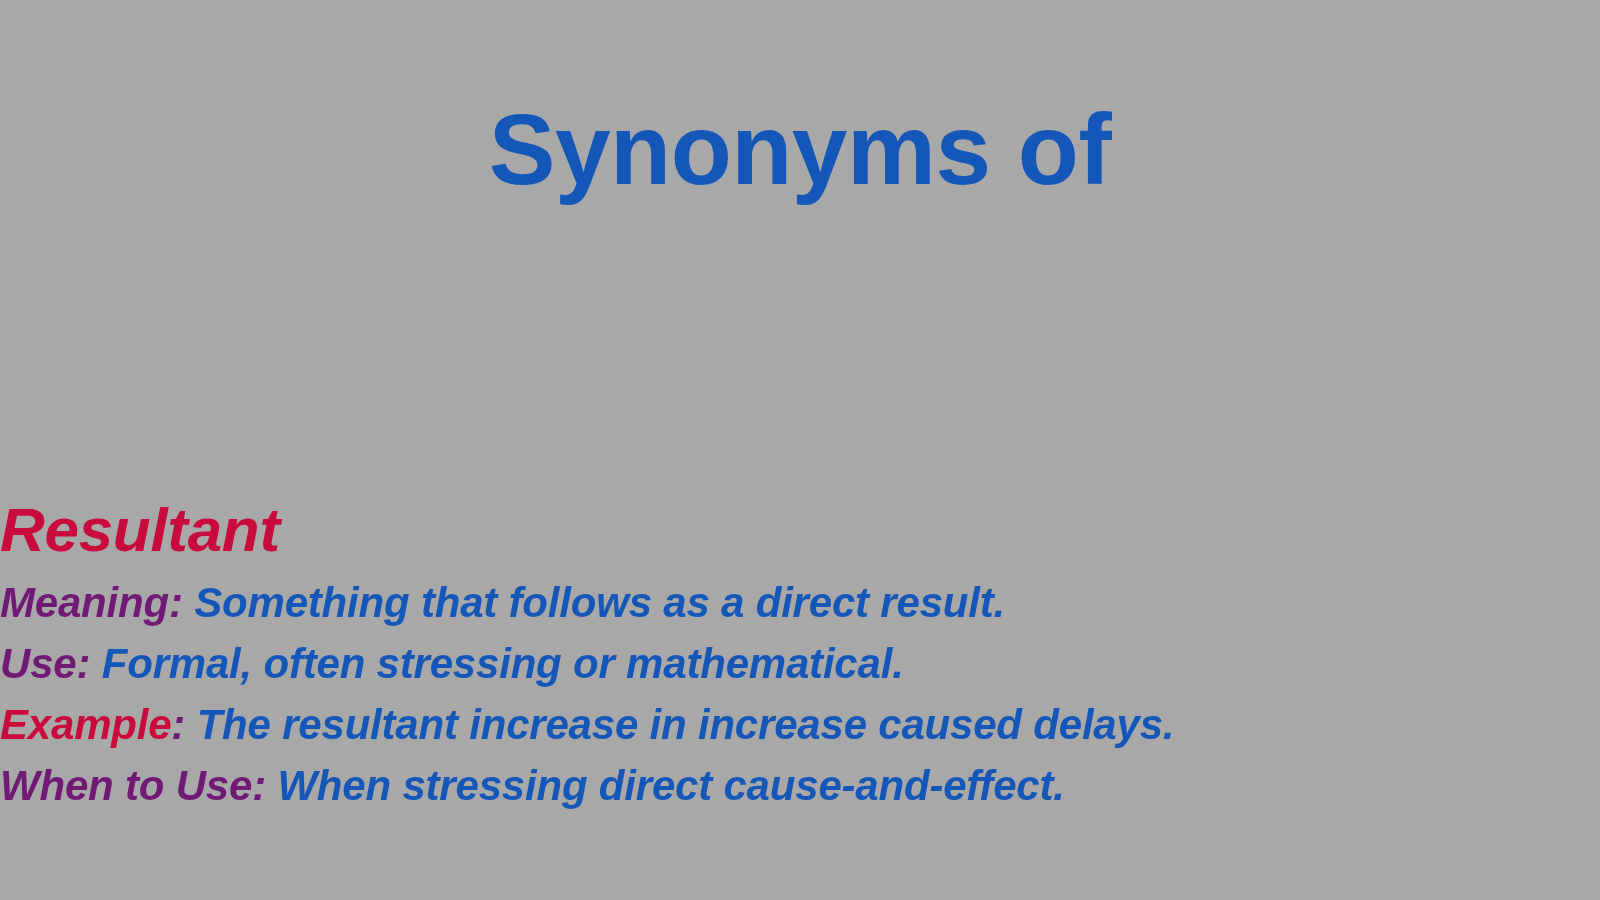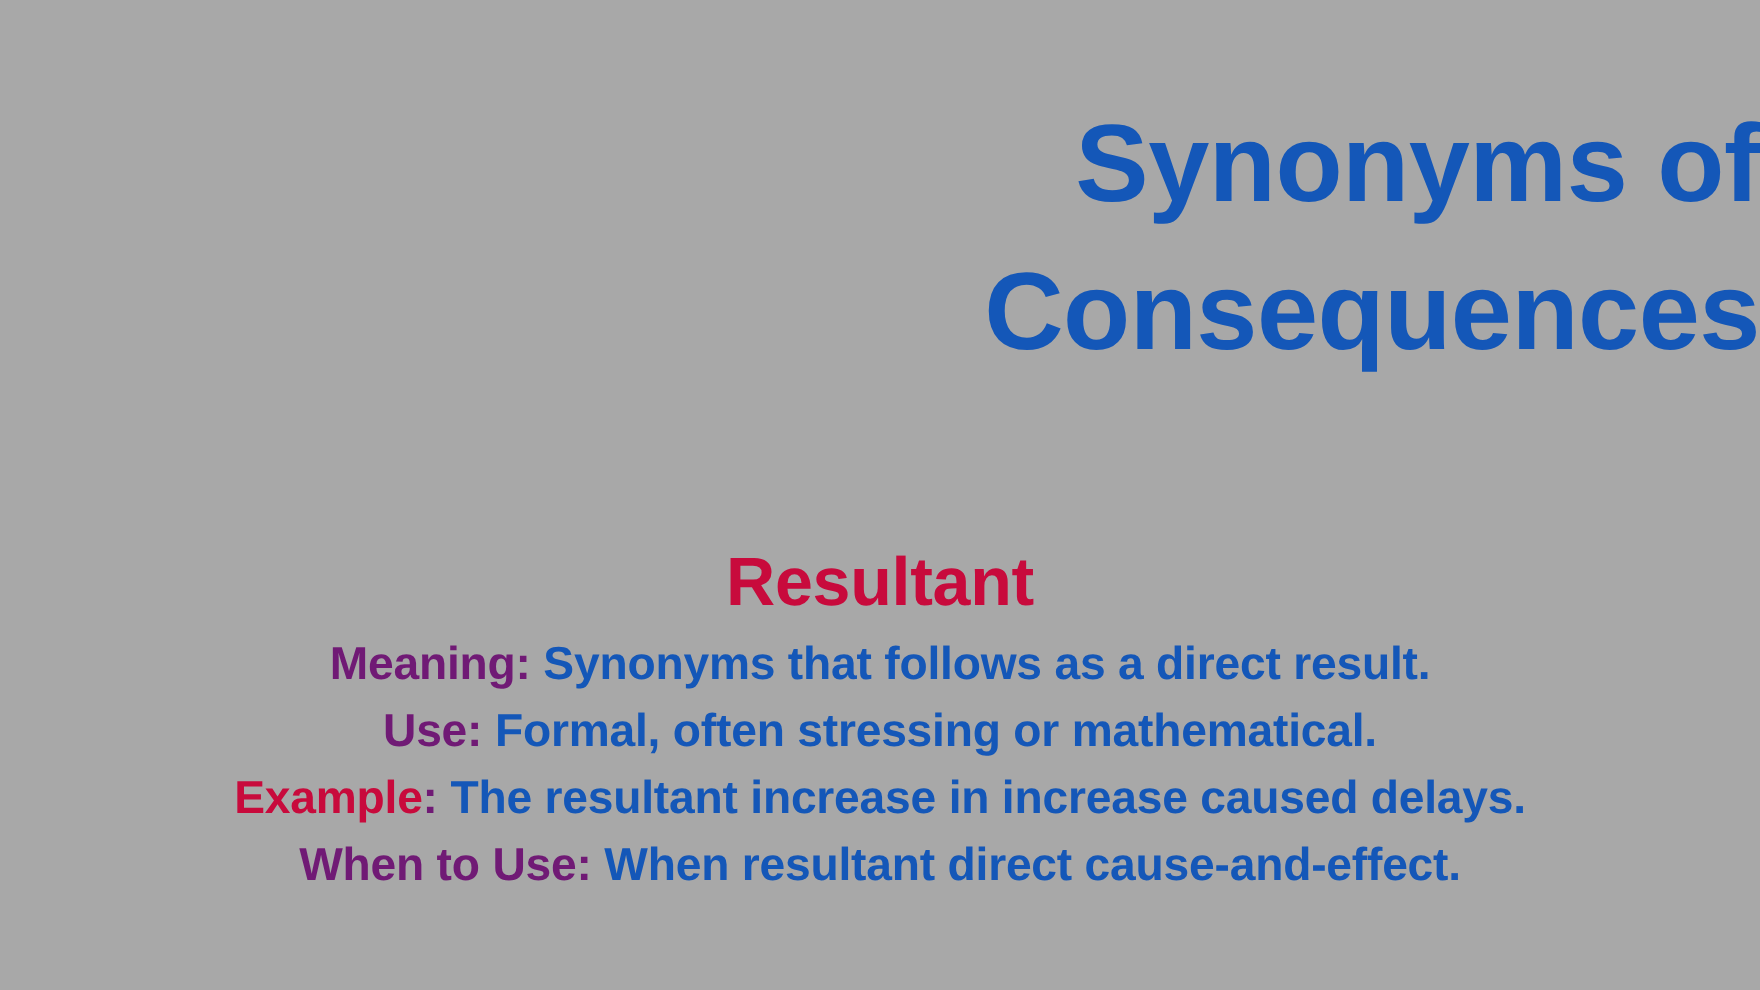--- a/index.html
+++ b/index.html
@@ -36,30 +36,30 @@
 
   .title-line {
     display: block;
     color: #1457b8;
     font-family: "Liberation Sans", sans-serif;
     font-weight: bold;
     font-size: 100px;
     line-height: 134px;
     letter-spacing: -0.5px;
     white-space: nowrap;
-    text-align: right;
   }
 
   
   .entry-block {
     position: absolute;
     left: 0;
     top: 492px;
     width: 1600px;
-    text-align: center;
+    text-align: left;
+    font-style: italic;
   }
 
   .entry-word {
     display: block;
     color: #c80a3c;
     font-family: "Liberation Sans", sans-serif;
     font-weight: bold;
     font-size: 62px;
     line-height: 76px;
     letter-spacing: -0.3px;
@@ -90,45 +90,44 @@
     color: #701a75;
   }
 </style>
 </head>
 <body>
 
 <div class="slide">
 
   <div class="title-block">
     <span class="title-line">Synonyms of</span>
-    <span class="title-line">Consequences</span>
   </div>
 
   <div class="entry-block">
 
     <span class="entry-word">Resultant</span>
 
     <div class="detail-lines">
 
       <span class="detail-line">
         <span class="label-blue">Meaning</span><span class="label-blue">:</span>
-        <span>Synonyms that follows as a direct result.</span>
+        <span>Something that follows as a direct result.</span>
       </span>
 
       <span class="detail-line">
         <span class="label-blue">Use</span><span class="label-blue">:</span>
         <span>Formal, often stressing or mathematical.</span>
       </span>
 
       <span class="detail-line">
         <span class="label-red">Example</span><span class="label-blue">:</span>
         <span>The resultant increase in increase caused delays.</span>
       </span>
 
       <span class="detail-line">
         <span class="label-blue">When to Use</span><span class="label-blue">:</span>
-        <span>When resultant direct cause-and-effect.</span>
+        <span>When stressing direct cause-and-effect.</span>
       </span>
 
     </div>
   </div>
 
 </div>
 
 </body></html>

